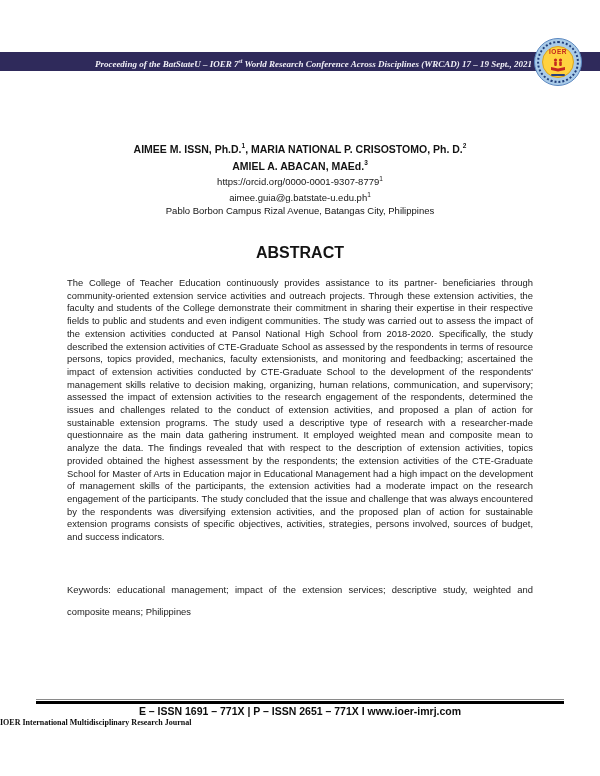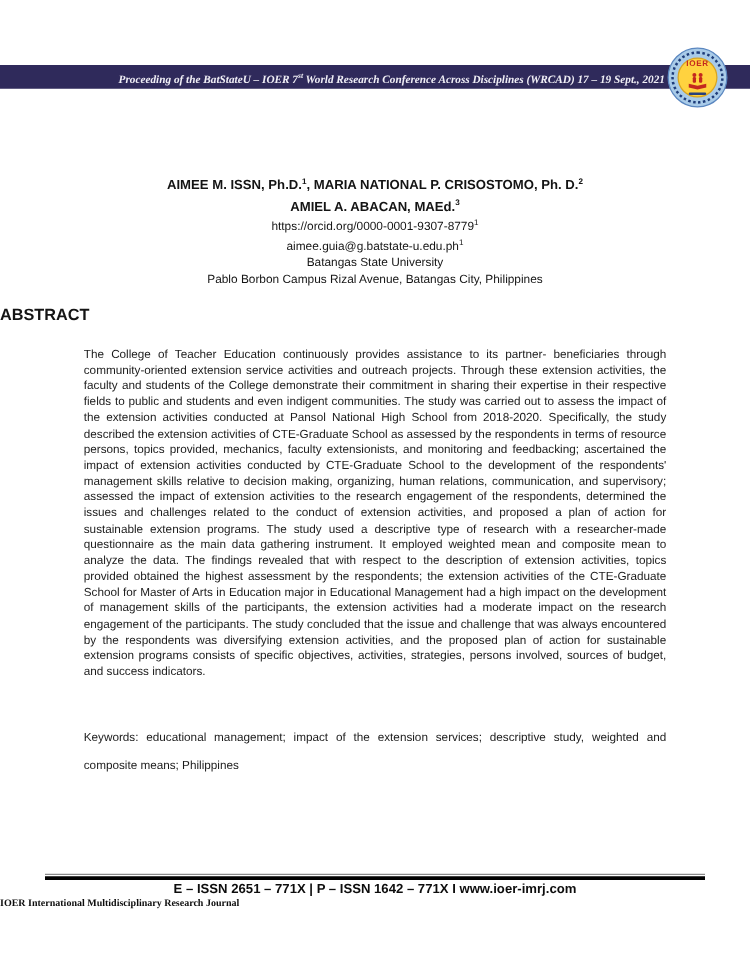--- a/index.html
+++ b/index.html
@@ -91,23 +91,23 @@
     line-height: 13px;
     color: #141414;
   }
   .authors .bold-line { font-weight: bold; font-size: 10.5px; line-height: 14px; }
   .authors sup { font-size: 6.5px; vertical-align: super; }
   
   .abstract-heading {
     position: absolute;
     top: 244px; left: 0;
     width: 600px;
-    text-align: left;
-    font-weight: bold;
-    font-size: 13px;
+    text-align: center;
+    font-weight: bold;
+    font-size: 16px;
     color: #141414;
   }
   .abstract-body {
     position: absolute;
     top: 277px; left: 67px;
     width: 466px;
     font-size: 9.4px;
     line-height: 12.7px;
     text-align: justify;
     color: #1b1b1b;
@@ -179,26 +179,25 @@
   </div>
   <div class="bold-line">
     <span>AMIEL A. ABACAN, MAEd.</span><sup>3</sup>
   </div>
   <div>
     <span>https://orcid.org/0000-0001-9307-8779</span><sup>1</sup>
   </div>
   <div>
     <span>aimee.guia@g.batstate-u.edu.ph</span><sup>1</sup>
   </div>
-  <div>Batangas State University</div>
   <div>Pablo Borbon Campus Rizal Avenue, Batangas City, Philippines</div>
 </div>
 
 <div class="abstract-heading">ABSTRACT</div>
 <div class="abstract-body">The College of Teacher Education continuously provides assistance to its partner- beneficiaries through community-oriented extension service activities and outreach projects. Through these extension activities, the faculty and students of the College demonstrate their commitment in sharing their expertise in their respective fields to public and students and even indigent communities. The study was carried out to assess the impact of the extension activities conducted at Pansol National High School from 2018-2020. Specifically, the study described the extension activities of CTE-Graduate School as assessed by the respondents in terms of resource persons, topics provided, mechanics, faculty extensionists, and monitoring and feedbacking; ascertained the impact of extension activities conducted by CTE-Graduate School to the development of the respondents' management skills relative to decision making, organizing, human relations, communication, and supervisory; assessed the impact of extension activities to the research engagement of the respondents, determined the issues and challenges related to the conduct of extension activities, and proposed a plan of action for sustainable extension programs. The study used a descriptive type of research with a researcher-made questionnaire as the main data gathering instrument. It employed weighted mean and composite mean to analyze the data. The findings revealed that with respect to the description of extension activities, topics provided obtained the highest assessment by the respondents; the extension activities of the CTE-Graduate School for Master of Arts in Education major in Educational Management had a high impact on the development of management skills of the participants, the extension activities had a moderate impact on the research engagement of the participants. The study concluded that the issue and challenge that was always encountered by the respondents was diversifying extension activities, and the proposed plan of action for sustainable extension programs consists of specific objectives, activities, strategies, persons involved, sources of budget, and success indicators.</div>
 
 <div class="keywords-line">Keywords: educational management; impact of the extension services; descriptive study, weighted and composite means; Philippines</div>
 
 <div class="footer-rule"></div>
 <div class="footer-issn">
-  <span>E – ISSN  2651 – 771X | P – ISSN 1642 – 771X I </span><span class="site">www.ioer-imrj.com</span>
+  <span>E – ISSN  1691 – 771X | P – ISSN 2651 – 771X I </span><span class="site">www.ioer-imrj.com</span>
 </div>
 <div class="footer-journal">IOER International Multidisciplinary Research Journal</div>
 
 </body></html>

